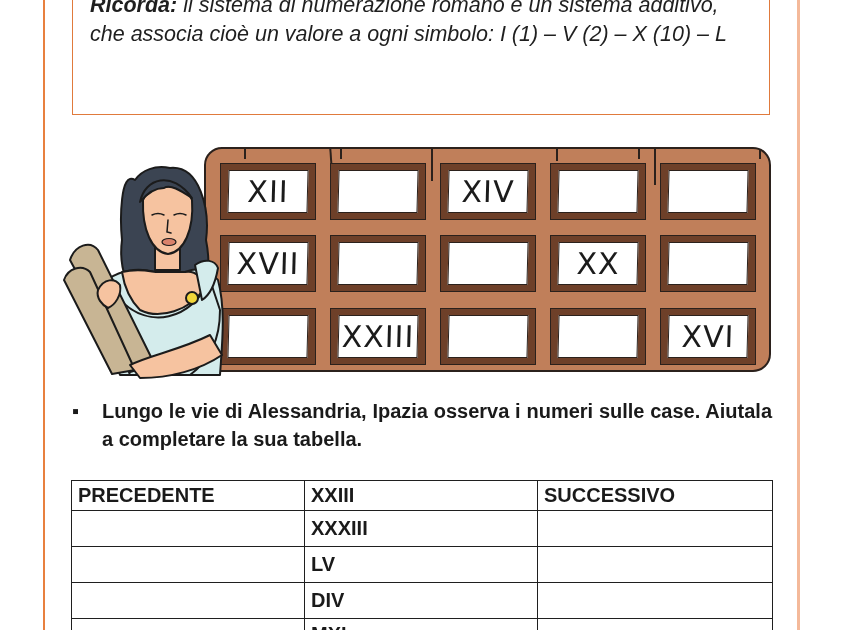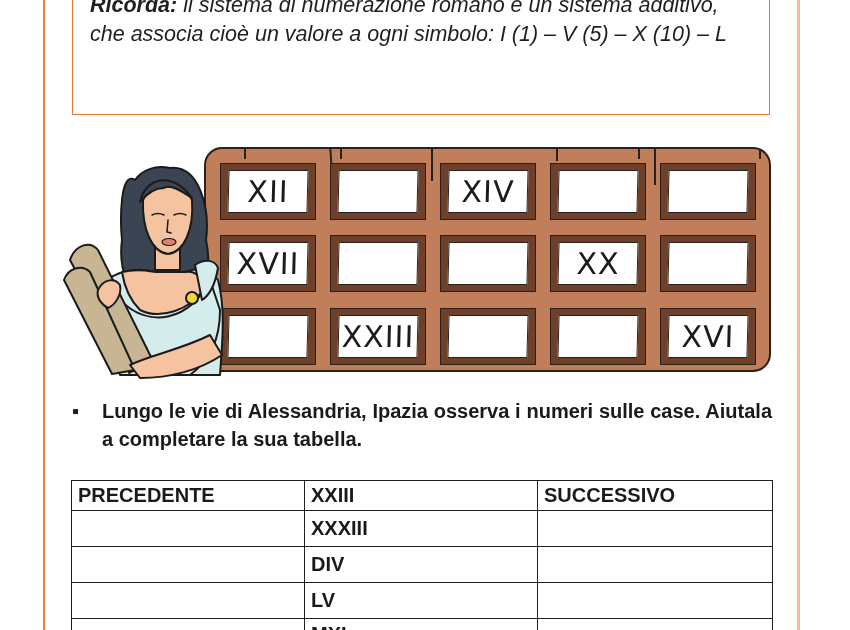--- a/index.html
+++ b/index.html
@@ -38,21 +38,21 @@
 </style>
 </head>
 <body>
 
 <div class="page-border-left"></div>
 <div class="page-border-right"></div>
 
 <div class="reminder-box"></div>
 <div class="reminder-text">
   <span class="line"><span class="lbl">Ricorda:</span><span> il sistema di numerazione romano è un sistema additivo,</span></span>
-  <span class="line">che associa cioè un valore a ogni simbolo: I (1) – V (5) – X (10) – L</span>
+  <span class="line">che associa cioè un valore a ogni simbolo: I (1) – V (2) – X (10) – L</span>
 </div>
 
 <div class="board">
   <div class="crack" style="left:38px;top:0;height:10px;"></div>
   <div class="crack" style="left:125px;top:0;height:48px;transform:rotate(-4deg);"></div>
   <div class="crack" style="left:134px;top:0;height:10px;"></div>
   <div class="crack" style="left:225px;top:0;height:32px;"></div>
   <div class="crack" style="left:350px;top:0;height:12px;"></div>
   <div class="crack" style="left:432px;top:0;height:10px;"></div>
   <div class="crack" style="left:448px;top:0;height:36px;"></div>
@@ -161,26 +161,26 @@
     <th>XXIII</th>
     <th>SUCCESSIVO</th>
   </tr>
   <tr>
     <td></td>
     <td>XXXIII</td>
     <td></td>
   </tr>
   <tr>
     <td></td>
-    <td>DIV</td>
+    <td>LV</td>
     <td></td>
   </tr>
   <tr>
     <td></td>
-    <td>LV</td>
+    <td>DIV</td>
     <td></td>
   </tr>
   <tr>
     <td></td>
     <td style="vertical-align:top;padding-top:4px;">MXI</td>
     <td></td>
   </tr>
 </tbody>
   </table>
 

